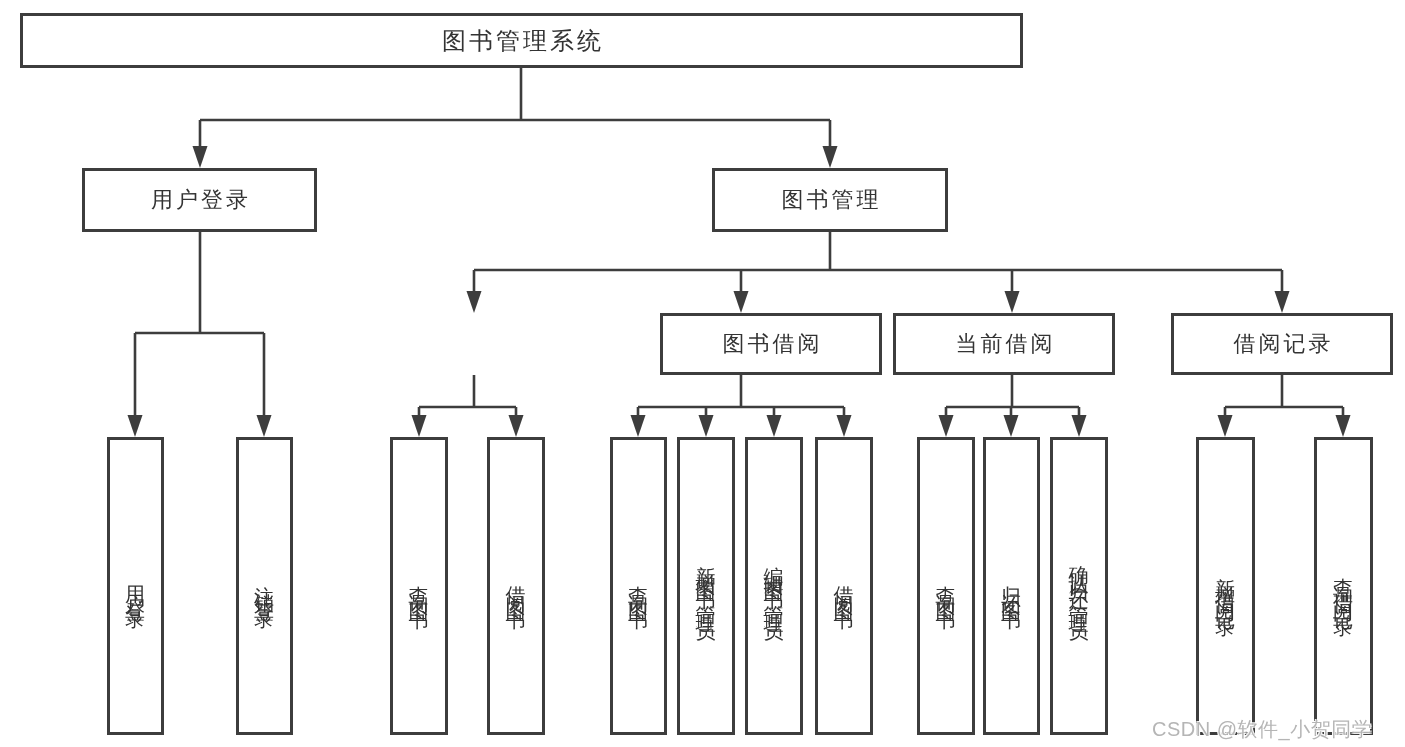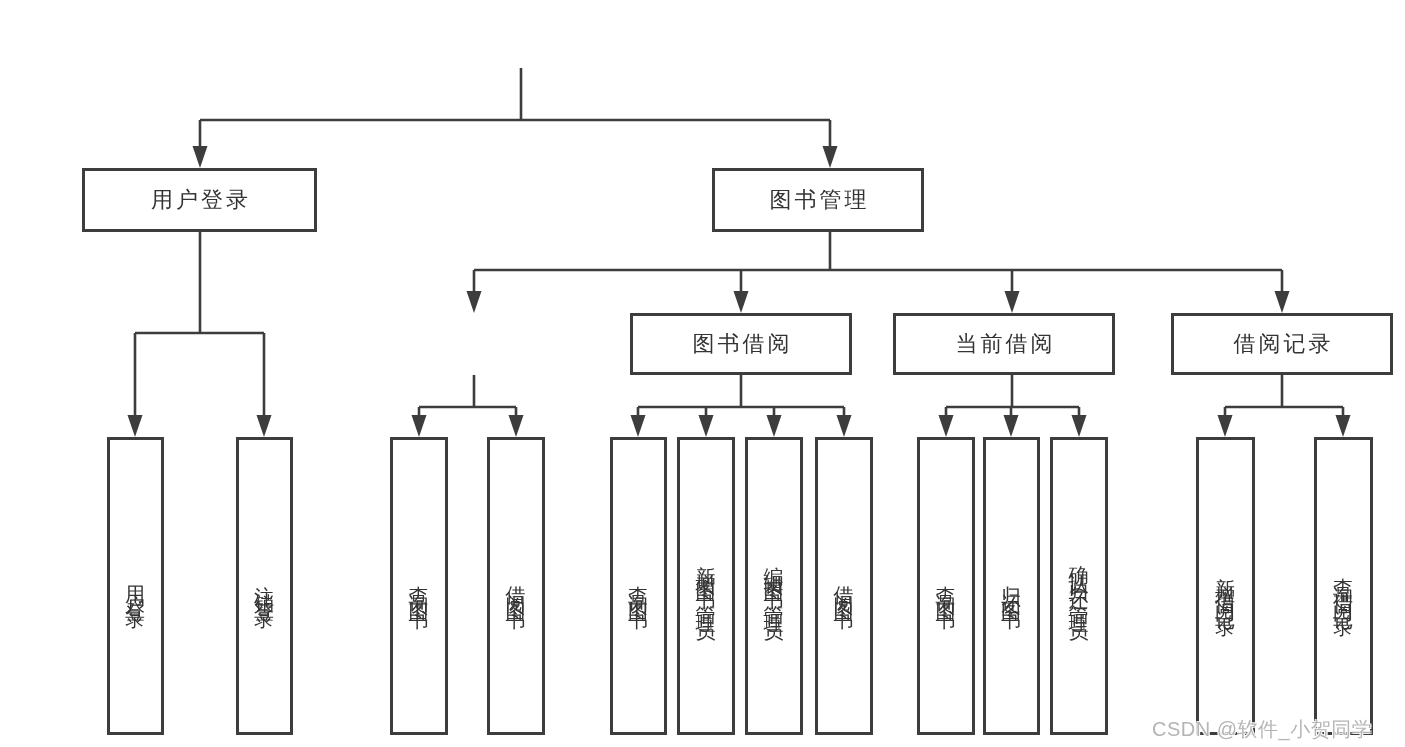--- a/index.html
+++ b/index.html
@@ -110,25 +110,26 @@
       <polygon points="1071.5,415 1086.5,415 1079,437"></polygon>
     </g>
 
     <g>
       <path d="M1282 375 V407 M1225 407 H1343 M1225 407 V421 M1343 407 V421"></path>
       <polygon points="1217.5,415 1232.5,415 1225,437"></polygon>
       <polygon points="1335.5,415 1350.5,415 1343,437"></polygon>
     </g>
   </svg>
 
+  <div class="node hnode root-node" style="left:20px;top:13px;width:1003px;height:55px">图书管理系统</div>
 
   <div class="node hnode" style="left:82px;top:168px;width:235px;height:64px">用户登录</div>
-  <div class="node hnode" style="left:712px;top:168px;width:212px;height:64px">图书管理</div>
+  <div class="node hnode" style="left:712px;top:168px;width:236px;height:64px">图书管理</div>
 
-  <div class="node hnode" style="left:630px;top:313px;width:222px;height:62px">图书借阅</div>
+  <div class="node hnode" style="left:660px;top:313px;width:222px;height:62px">图书借阅</div>
   <div class="node hnode" style="left:893px;top:313px;width:222px;height:62px">当前借阅</div>
   <div class="node hnode" style="left:1171px;top:313px;width:222px;height:62px">借阅记录</div>
 
   <div class="node leaf" style="left:107px;top:437px;width:57px;height:298px">用户登录</div>
   <div class="node leaf" style="left:236px;top:437px;width:57px;height:298px">注销登录</div>
 
   <div class="node leaf" style="left:390px;top:437px;width:58px;height:298px">查询图书</div>
   <div class="node leaf" style="left:487px;top:437px;width:58px;height:298px">借阅图书</div>
 
   <div class="node leaf" style="left:610px;top:437px;width:57px;height:298px">查询图书</div>

